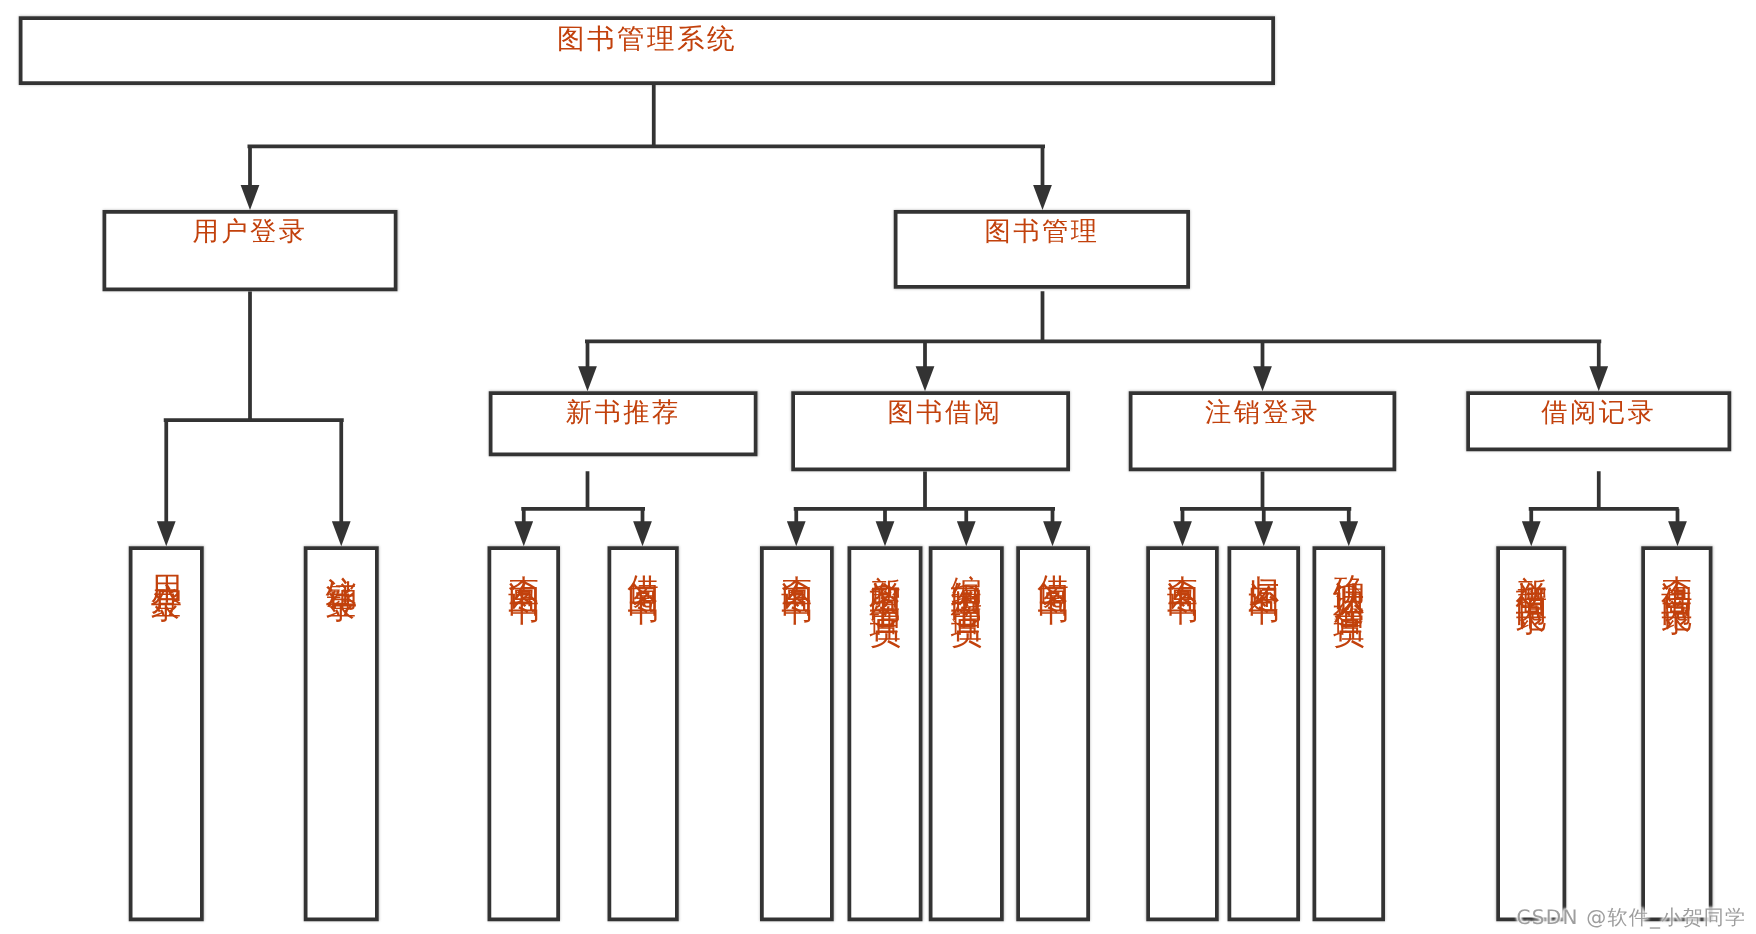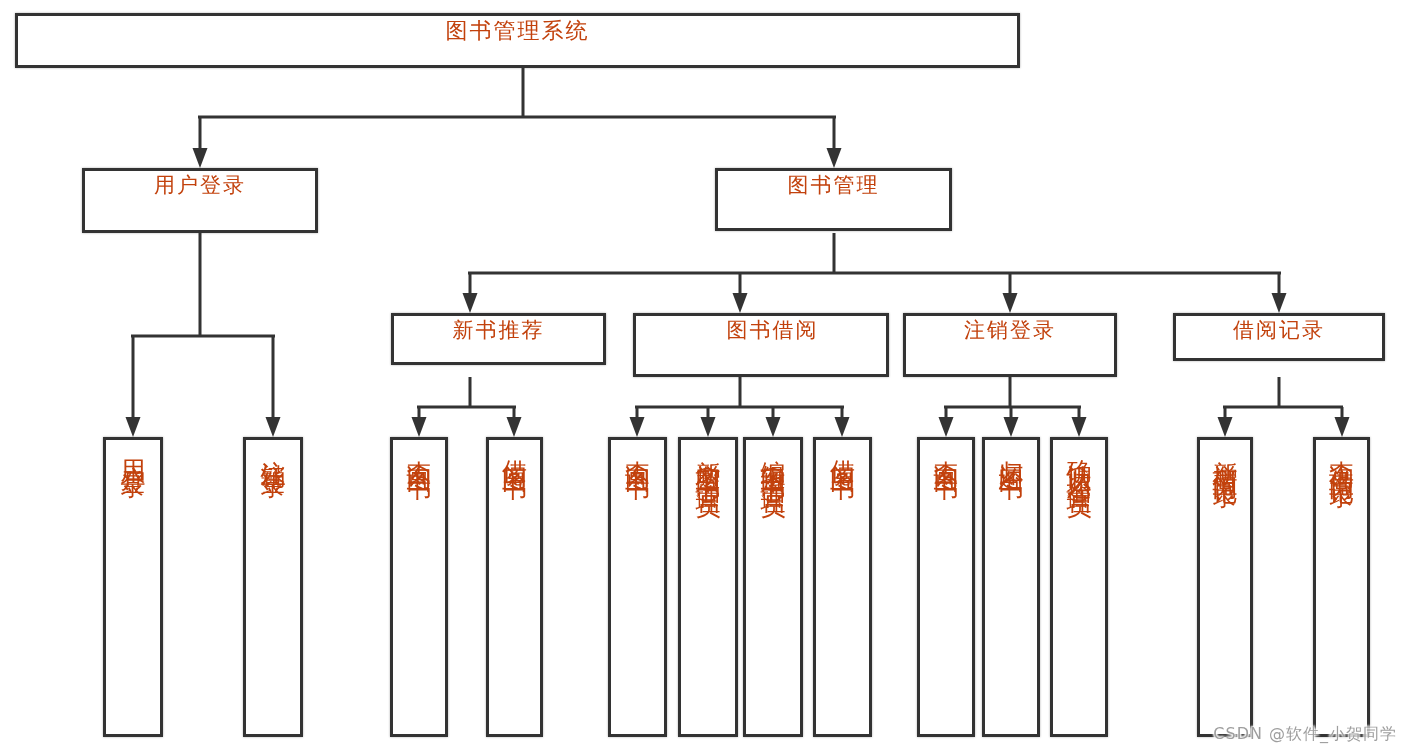--- a/index.html
+++ b/index.html
@@ -18,21 +18,21 @@
   .hbox.root { font-size:22px; }
   .vtext {
     writing-mode:vertical-rl; text-orientation:mixed;
     font-size:25px; letter-spacing:5px; line-height:1; white-space:nowrap;
   }
   
   .n-root   { left:15px;  top:13px;  width:1005px; height:55px; }
   .n-login  { left:82px;  top:168px; width:236px;  height:65px; }
   .n-mgmt   { left:715px; top:168px; width:237px;  height:63px; }
   .n-rec    { left:363px; top:313px; width:215px;  height:52px;margin-left:28px; }
-  .n-borrow { left:633px; top:313px; width:256px;  height:64px;padding-left:23px; }
+  .n-borrow { left:633px; top:313px; width:223px;  height:64px;padding-left:23px; }
   .n-cur    { left:903px; top:313px; width:214px;  height:64px; }
   .n-rcd    { left:1173px;top:313px; width:212px;  height:48px; }
   .leaf { top:437px; height:300px; }
   .lf-a { left:103px;  width:60px; }
   .lf-b { left:243px;  width:60px; }
   .lf-c { left:390px;  width:58px; }
   .lf-d { left:486px;  width:57px; }
   .lf-e { left:608px;  width:59px; }
   .lf-f { left:678px;  width:60px; }
   .lf-g { left:743px;  width:60px; }

